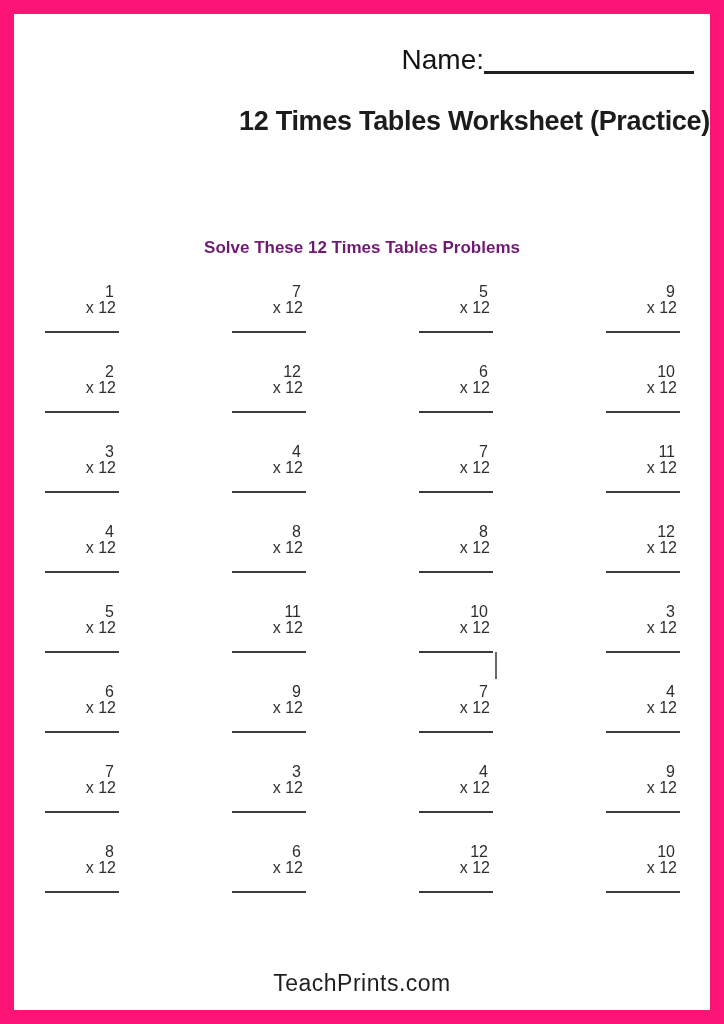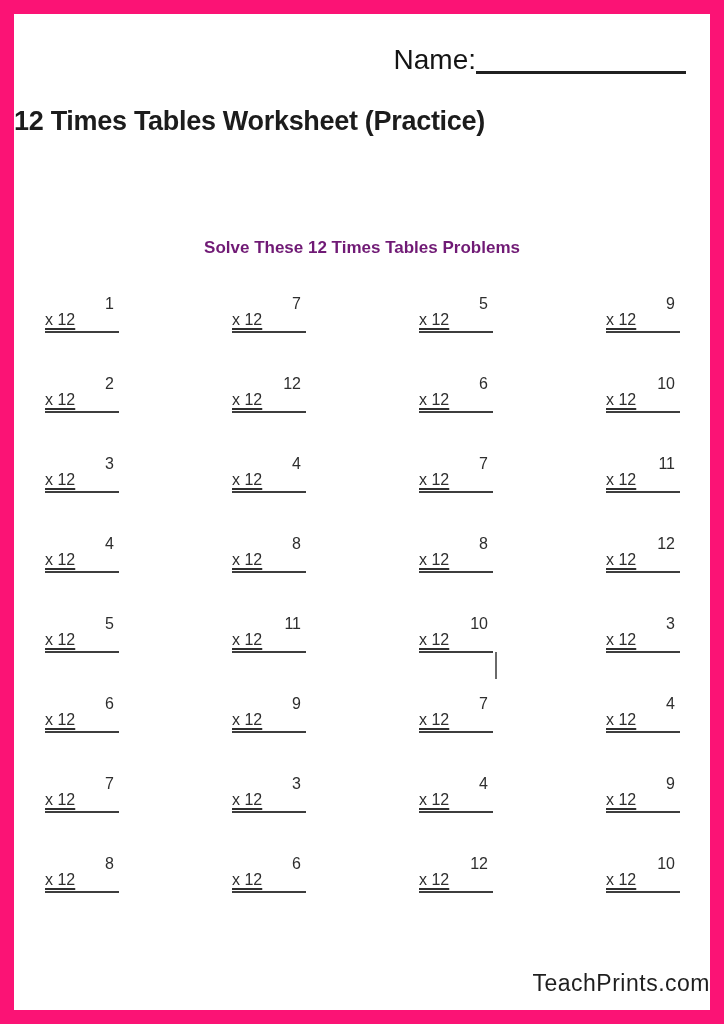--- a/index.html
+++ b/index.html
@@ -12,21 +12,21 @@
     background: #ffffff;
     font-family: "Liberation Sans", sans-serif;
     color: #222222;
     overflow: hidden;
   }
 
   
   .name-row {
     position: absolute;
     top: 30px;
-    right: 24px;
+    right: 16px;
     display: flex;
     align-items: flex-end;
   }
   .name-label {
     font-size: 28px;
     line-height: 1.15;
     color: #141414;
   }
   .name-line {
     width: 210px;
@@ -35,21 +35,21 @@
     margin-bottom: 2px;
   }
 
   
   .title {
     position: absolute;
     top: 92px;
     left: 0;
     width: 100%;
     margin: 0;
-    text-align: left;
+    text-align: right;
     font-size: 27px;
     font-weight: bold;
     letter-spacing: -0.3px;
     color: #1c1c1c;
   }
   .subtitle {
     position: absolute;
     top: 224px;
     left: 0;
     width: 100%;
@@ -81,43 +81,43 @@
     justify-content: flex-end;
     font-size: 16px;
     color: #2e2e2e;
   }
   .p-num {
     text-align: right;
     padding-right: 5px;
     line-height: 17px;
   }
   .p-mult {
+    text-align: right;
     padding-right: 3px;
     line-height: 16px;
-    padding-bottom: 3px;
-    text-decoration: underline;
+    padding-bottom: 15px;
     text-decoration-thickness: 1.5px;
     text-underline-offset: 3px;
   }
   .text-cursor {
     position: absolute;
     right: -4px;
     top: 39px;
     width: 2px;
     height: 27px;
     background: #6a6a6a;
   }
 
   
   .footer {
     position: absolute;
     bottom: 13px;
     left: 0;
     width: 100%;
-    text-align: right;
+    text-align: center;
     font-size: 23px;
     letter-spacing: 0.5px;
     color: #1f1f1f;
   }
 </style>
 </head>
 <body>
 
 <div class="page" style="border-color: rgb(251, 19, 117);">
 

